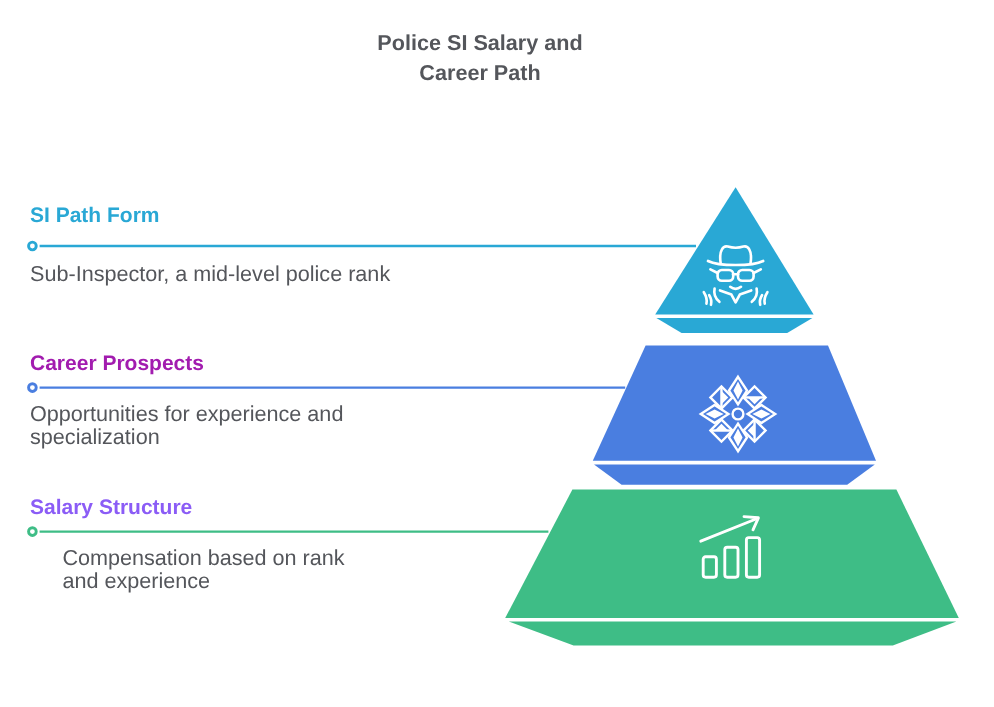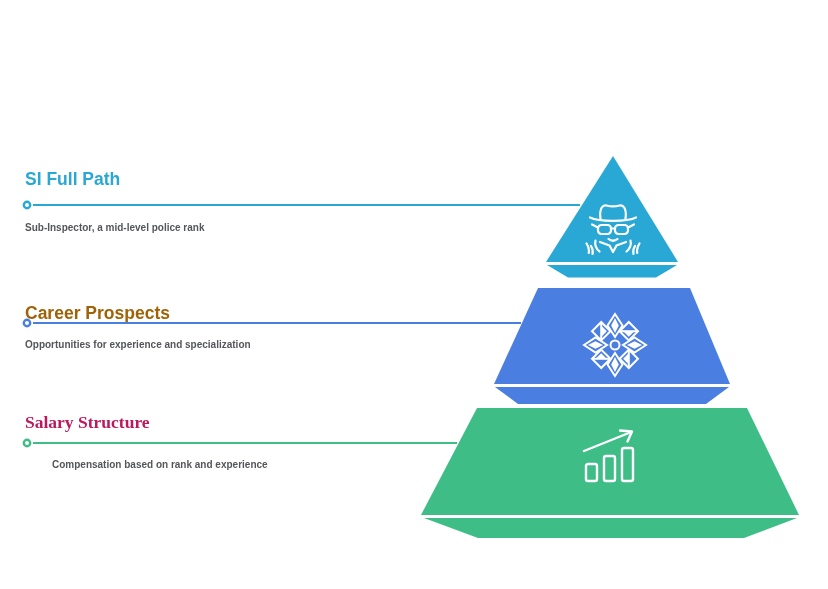--- a/index.html
+++ b/index.html
@@ -16,38 +16,42 @@
     font-size:18px;line-height:25px;font-weight:700;
     color:#54565B;
   }
   .heading{
     position:absolute;left:25px;
     font-size:17.5px;line-height:20px;font-weight:700;
     margin:0;
   }
   .desc{
     position:absolute;left:25px;
-    font-size:10px;line-height:18.5px;font-weight:700;
+    font-size:18px;line-height:18.5px;font-weight:400;
     color:#54565B;margin:0;
   }
   .h1{top:169px;color:#29A8D5;}
   .d1{top:219px;width:310px;}
-  .h2{top:292px;color:#a16207;margin-top:11px;}
+  .h2{top:292px;color:#a21caf;}
   .d2{top:336px;width:270px;}
-  .h3{top:412px;color:#be185d;font-family:Liberation Serif, serif;}
+  .h3{top:412px;color:#8b5cf6;}
   .d3{top:456px;width:268px;margin-left:27px;}
   .art{position:absolute;top:0;left:0;}
 </style>
 </head>
 <body>
 
 <div class="canvas">
 
+  <div class="title">
+    <div>Police SI Salary and</div>
+    <div>Career Path</div>
+  </div>
 
-  <h2 class="heading h1">SI Full Path</h2>
+  <h2 class="heading h1">SI Path Form</h2>
   <p class="desc d1">Sub-Inspector, a mid-level police rank</p>
 
   <h2 class="heading h2">Career Prospects</h2>
   <p class="desc d2">Opportunities for experience and specialization</p>
 
   <h2 class="heading h3">Salary Structure</h2>
   <p class="desc d3">Compensation based on rank and experience</p>
 
   <svg class="art" width="828" height="589" viewBox="0 0 828 589">
     <defs>

